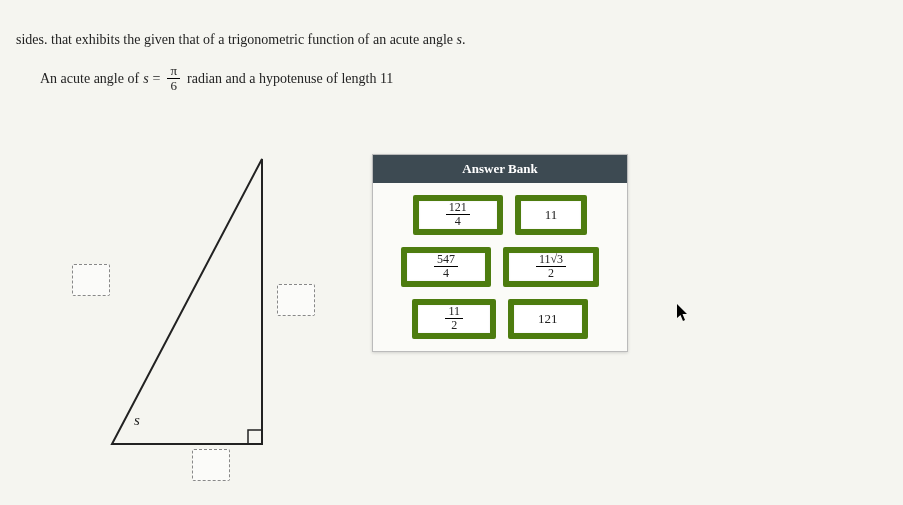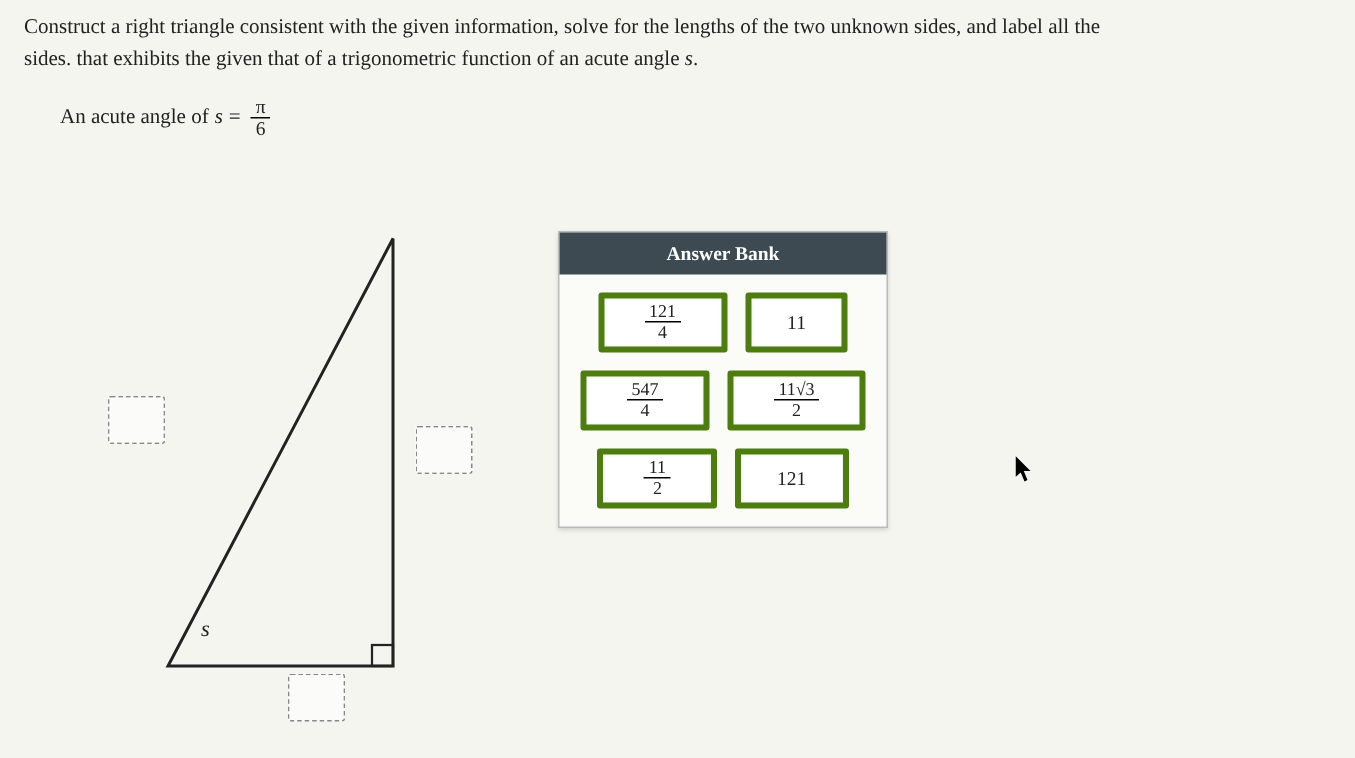--- a/index.html
+++ b/index.html
@@ -65,42 +65,42 @@
       position: absolute;
       left: 72px;
       top: 268px;
       font-style: italic;
       font-size: 15px;
     }
     .answer-bank {
       position: absolute;
       left: 360px;
       top: 10px;
-      width: 220px;
+      width: 256px;
       border: 1px solid #bbb;
       background: #fbfbf8;
       box-shadow: 0 1px 3px rgba(0,0,0,0.15);
     }
     .bank-header {
       background: #3d4a52;
       color: #fff;
       text-align: center;
       padding: 6px 0;
       font-size: 13px;
       font-weight: bold;
     }
     .bank-body {
       padding: 12px;
       display: flex;
       flex-wrap: wrap;
       gap: 12px;
       justify-content: center;
     }
     .chip {
-      border: 4px solid #4d7c0f;
+      border: 6px solid #4d7c0f;
       background: #fff;
       border-radius: 2px;
       min-width: 48px;
       height: 40px;
       display: flex;
       align-items: center;
       justify-content: center;
       font-size: 13px;
       padding: 0 24px;
       cursor: grab;
@@ -113,33 +113,34 @@
       left: 665px;
       top: 160px;
       font-size: 14px;
       color: #000;
     }
   </style>
 </head>
 <body>
 
 <div class="problem-text">
-  <span>Construct a right triangle consistent with the given information, solve for the lengths of the two unknown sides, and label all the</span><br>
+  <br>
   <span>sides. that exhibits the given that of a trigonometric function of an acute angle</span>
   <span class="italic-s">s</span><span>.</span>
 </div>
 
 <div class="given-info">
   <span>An acute angle of </span>
   <span class="italic-s">s</span>
   <span> = </span>
   <span class="frac">
     <span class="num">π</span>
     <span class="den">6</span>
   </span>
+  <span> radian and a hypotenuse of length 11</span>
 </div>
 
 <div class="workspace">
   <div class="triangle-area">
     <svg class="triangle-svg" width="220" height="310">
       <polygon points="50,300 200,300 200,15" fill="none" stroke="#222" stroke-width="2"></polygon>
       <rect x="186" y="286" width="14" height="14" fill="none" stroke="#222" stroke-width="1.5"></rect>
     </svg>
     <div class="drop-box box-hyp"></div>
     <div class="drop-box box-right"></div>

